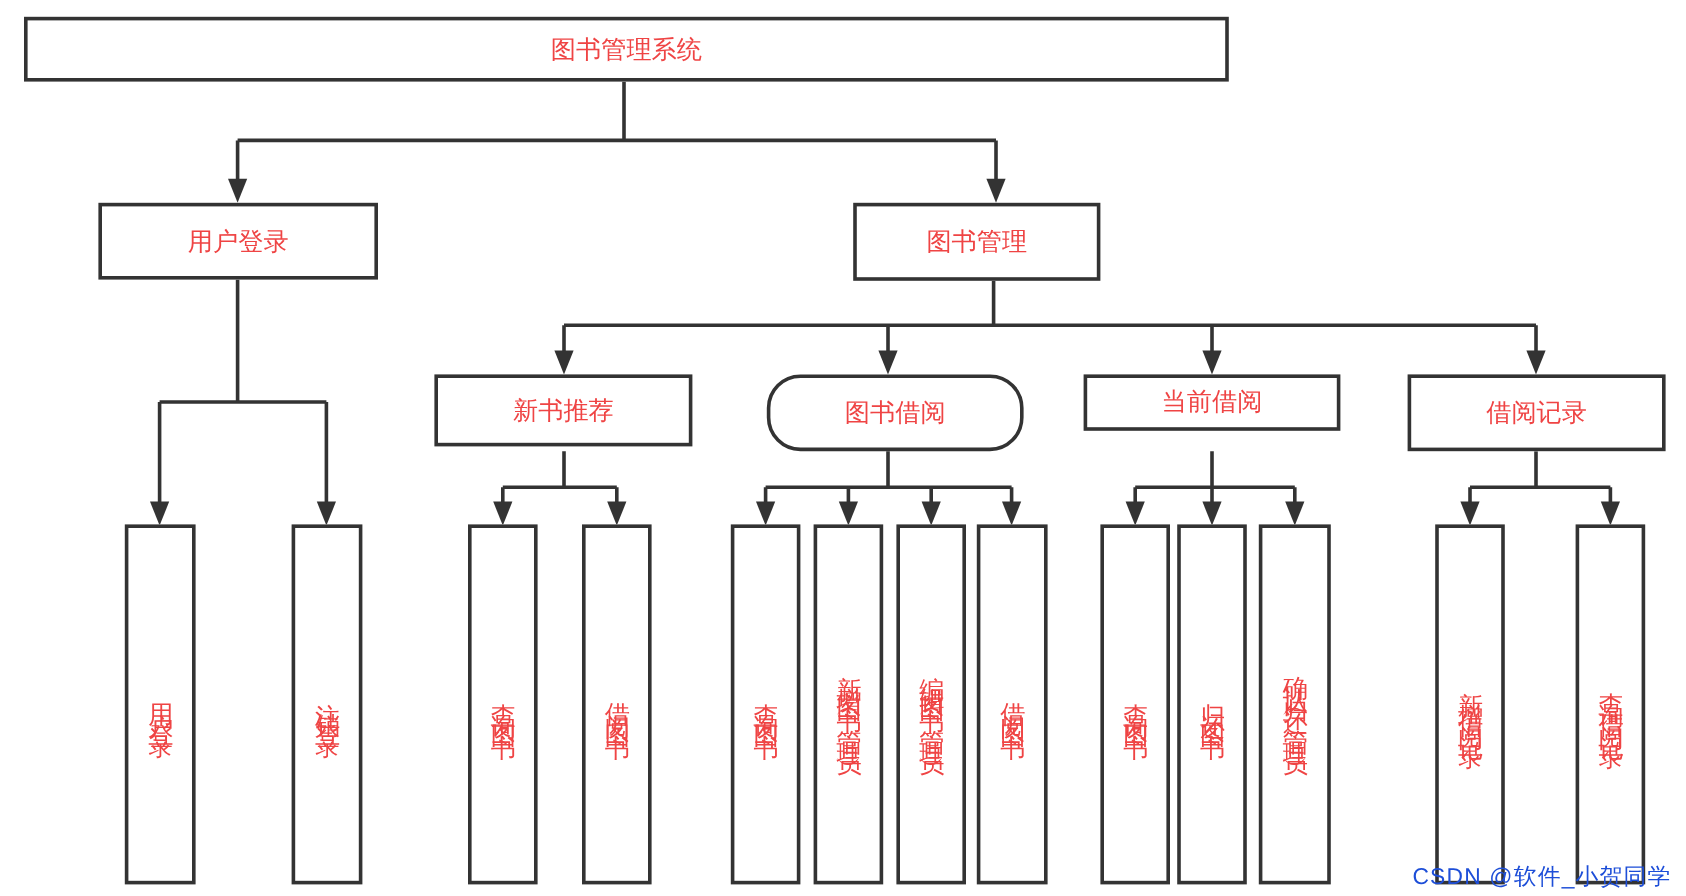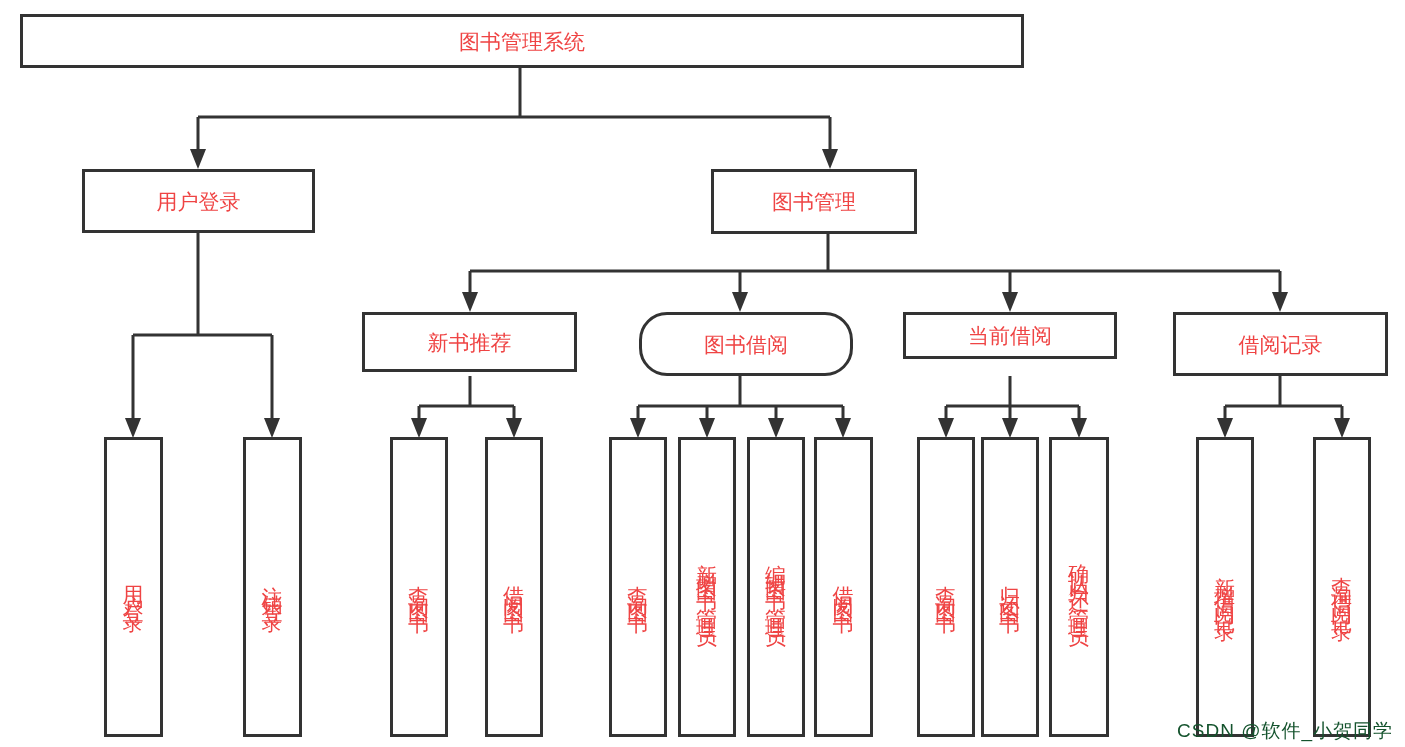--- a/index.html
+++ b/index.html
@@ -37,21 +37,21 @@
     letter-spacing: 9px;
     font-size: 21px;
     white-space: normal;
   }
   .watermark {
     position: absolute;
     right: 12px;
     bottom: 3px;
     font-size: 19px;
     letter-spacing: 1px;
-    color: #14532d;
+    color: #1d4ed8;
     z-index: 5;
     pointer-events: none;
   }
 </style>
 </head>
 <body>
 
 <div class="canvas">
 
   <svg class="connectors" viewBox="0 0 1405 747" xmlns="http://www.w3.org/2000/svg">

